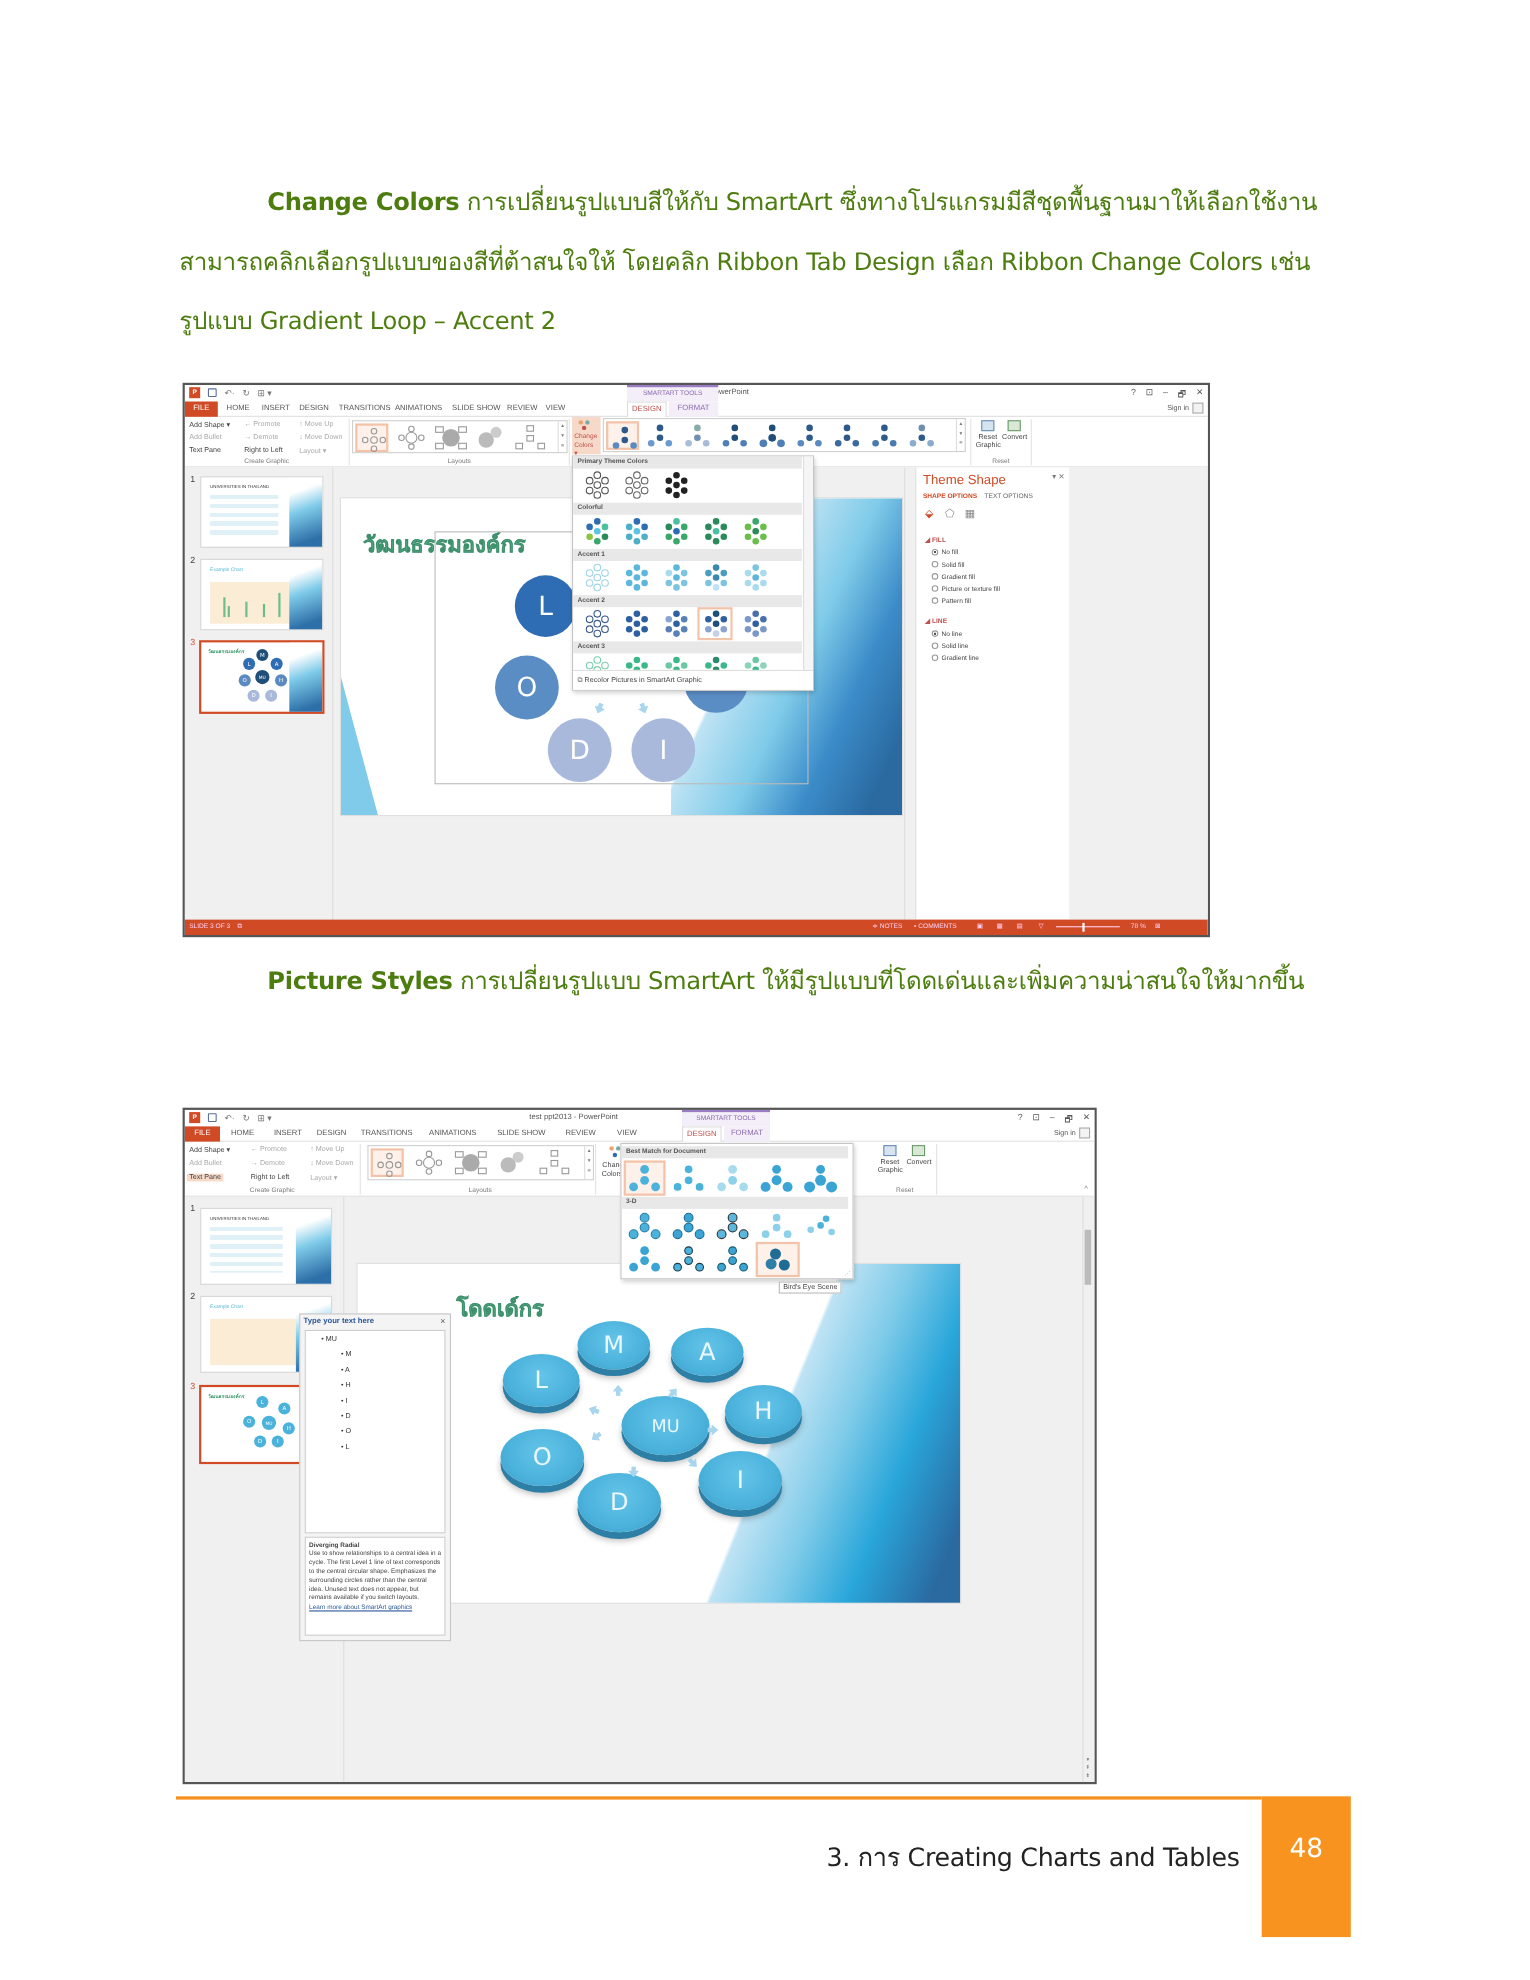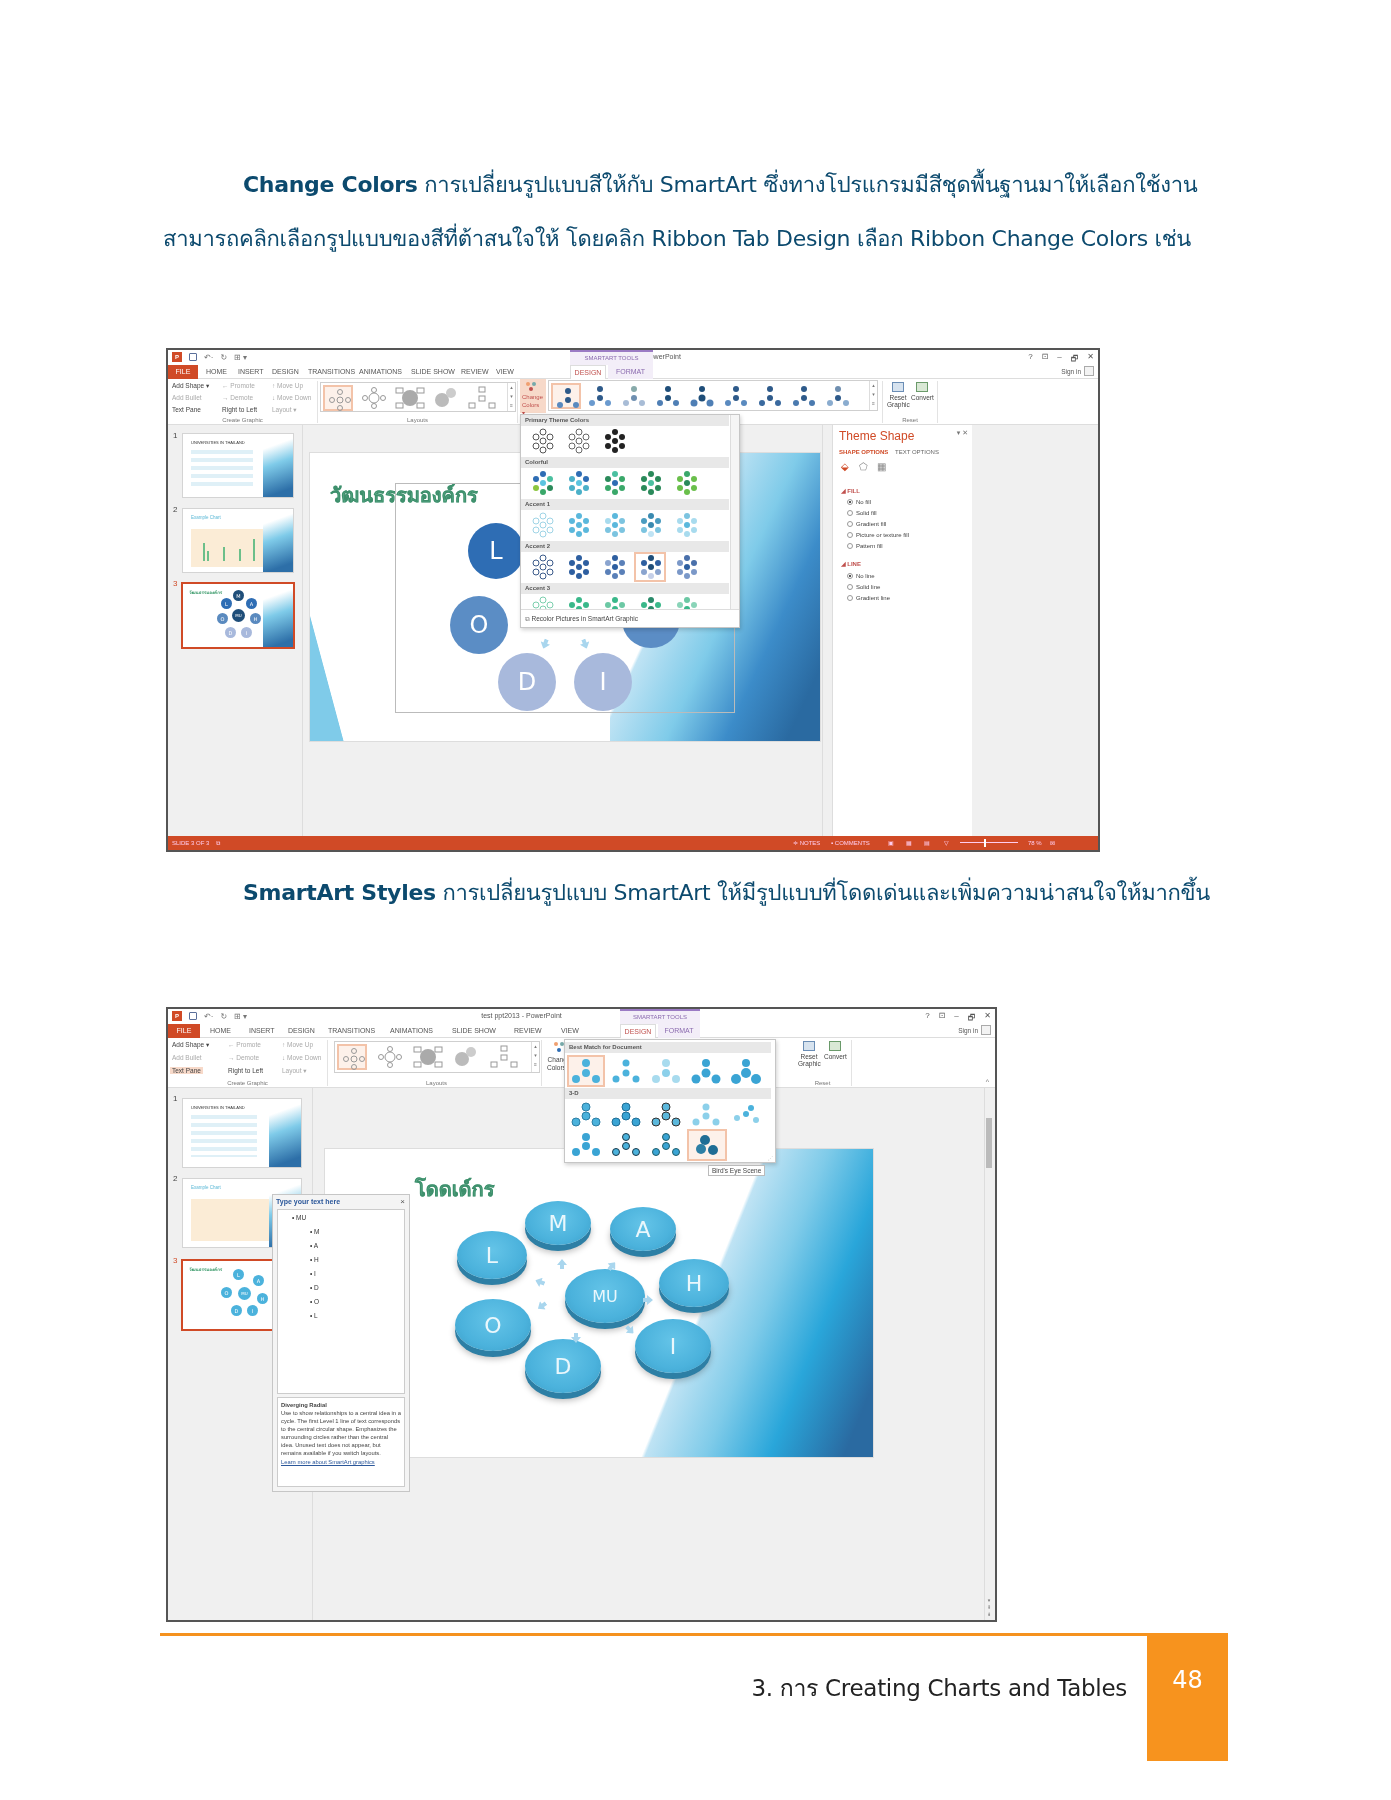--- a/index.html
+++ b/index.html
@@ -1,19 +1,19 @@
 <!DOCTYPE html>
 <html><head>
 <meta charset="utf-8">
 <style>
   * { box-sizing: border-box; margin: 0; padding: 0; }
   html, body { width: 1391px; height: 1800px; background: #ffffff; overflow: hidden; }
   body { position: relative; font-family: "DejaVu Sans", sans-serif; color: #111; }
 
-  .para { position: absolute; left: 163px; width: 1056px; font-size: 22px; line-height: 54px; color: #0c4a6e; letter-spacing: -0.3px; }
+  .para { position: absolute; left: 163px; width: 1056px; font-size: 22px; line-height: 54px; color: #4d7c0f; letter-spacing: -0.3px; }
   .para .ln { display: block; white-space: nowrap; }
   .para .indent { padding-left: 80px; }
   .para b { font-weight: bold; }
 
   
   .win { position: absolute; border: 2px solid #555; background: #fff; overflow: hidden; font-family: "Liberation Sans", sans-serif; color: #444; }
   .titlebar { position: absolute; left: 0; right: 0; top: 0; height: 15px; background: #fff; font-size: 7px; }
   .qat { position: absolute; left: 4px; top: 2px; display: flex; gap: 7px; align-items: center; }
   .ppt-logo { width: 10px; height: 10px; background: #d04a26; color: #fff; font-size: 6px; line-height: 10px; text-align: center; font-weight: bold; }
   .qat .qi { width: 8px; height: 8px; border: 1px solid #5a6f9a; border-radius: 1px; }
@@ -84,20 +84,21 @@
   .foot-text { position: absolute; right: 264px; top: 1670px; font-size: 23px; color: #222; white-space: nowrap; letter-spacing: -0.3px; }
   .page-box { position: absolute; left: 1147px; top: 1633px; width: 81px; height: 128px; background: #f7931e; }
   .page-num { position: absolute; left: 0; right: 0; top: 33px; text-align: center; color: #fff; font-size: 24px; }
 </style>
 </head>
 <body>
 
 <div class="para" style="top:158px;">
   <span class="ln indent"><b>Change Colors</b><span> การเปลี่ยนรูปแบบสีให้กับ SmartArt ซึ่งทางโปรแกรมมีสีชุดพื้นฐานมาให้เลือกใช้งาน</span></span>
   <span class="ln">สามารถคลิกเลือกรูปแบบของสีที่ต้าสนใจให้ โดยคลิก Ribbon Tab Design เลือก Ribbon Change Colors เช่น</span>
+  <span class="ln">รูปแบบ Gradient Loop – Accent 2</span>
 </div>
 
 <div class="win" style="left:166px; top:348px; width:934px; height:504px;">
   <div class="titlebar">
     <div class="qat">
       <div class="ppt-logo">P</div>
       <div class="qi"></div>
       <span class="qg">↶·</span>
       <span class="qg">↻</span>
       <span class="qg">⊞ ▾</span>
@@ -580,21 +581,21 @@
     <span style="position:absolute; left:756px;">▤</span>
     <span style="position:absolute; left:776px;">▽</span>
     <span style="position:absolute; left:792px; top:6px; width:58px; height:1px; background:#fce;"></span>
     <span style="position:absolute; left:816px; top:3px; width:2px; height:8px; background:#fff;"></span>
     <span style="position:absolute; left:860px;">78 %</span>
     <span style="position:absolute; left:882px;">⊠</span>
   </div>
 </div>
 
 <div class="para" style="top:866px;">
-  <span class="ln indent"><b>SmartArt Styles</b><span> การเปลี่ยนรูปแบบ SmartArt ให้มีรูปแบบที่โดดเด่นและเพิ่มความน่าสนใจให้มากขึ้น</span></span>
+  <span class="ln indent"><b>Picture Styles</b><span> การเปลี่ยนรูปแบบ SmartArt ให้มีรูปแบบที่โดดเด่นและเพิ่มความน่าสนใจให้มากขึ้น</span></span>
 </div>
 
 <div class="win" style="left:166px; top:1007px; width:831px; height:615px;">
   <div class="titlebar">
     <div class="qat">
       <div class="ppt-logo">P</div>
       <div class="qi"></div>
       <span class="qg">↶·</span>
       <span class="qg">↻</span>
       <span class="qg">⊞ ▾</span>

